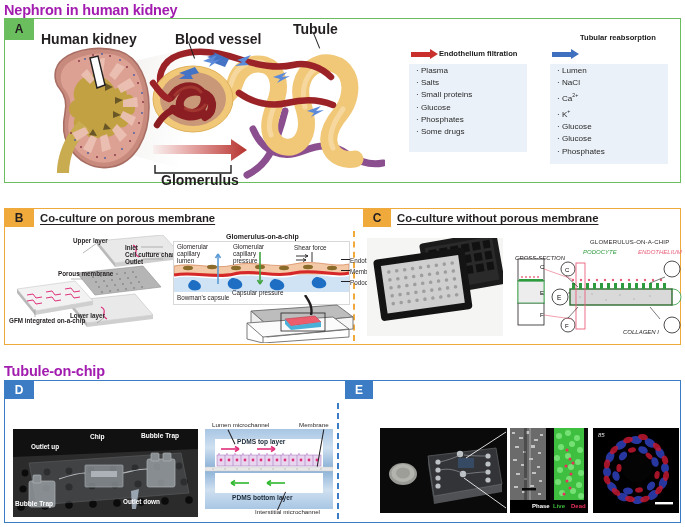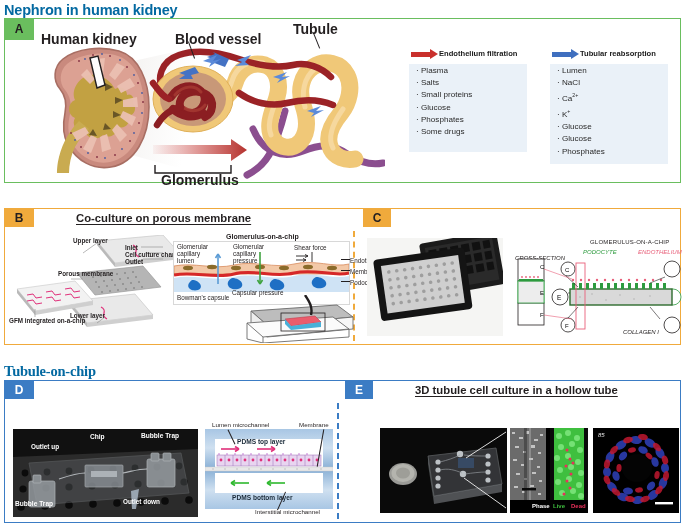--- a/index.html
+++ b/index.html
@@ -1,37 +1,37 @@
 <!DOCTYPE html>
 <html><head>
 <meta charset="utf-8">
 <style>
   html,body{margin:0;padding:0;background:#fff;}
   body{width:685px;height:527px;font-family:"Liberation Sans",sans-serif;color:#231f20;overflow:hidden;position:relative;}
   .figure{width:685px;height:527px;position:relative;}
 
   
-  .sec-title{font-size:14.5px;font-weight:bold;letter-spacing:-0.2px;color:#0369a1;line-height:1;}
+  .sec-title{font-size:14.5px;font-weight:bold;letter-spacing:-0.2px;color:#a21caf;line-height:1;}
   .sec-title.underline-green{border-bottom:2.5px solid #5BA84F;display:inline-block;padding-bottom:1px;}
 
   
   .sec-box{position:absolute;box-sizing:border-box;background:#fff;}
   .box-green{border:1.6px solid #6ABE5E;}
   .box-orange{border:1.6px solid #F0AA3C;}
   .box-blue{border:1.6px solid #3B7CC4;}
 
   
   .badge{position:absolute;display:flex;align-items:center;justify-content:center;
          font-weight:bold;font-size:12px;color:#231f20;line-height:1;}
   .badge-green{background:#6ABE5E;}
   .badge-orange{background:#F0AA3C;}
   .badge-blue{background:#3B7CC4;color:#fff;}
 
   .panel-head{position:absolute;font-size:11.3px;font-weight:bold;
-              text-decoration:underline;text-underline-offset:2px;color:#231f20;margin-left:36px;}
+              text-decoration:underline;text-underline-offset:2px;color:#231f20;}
 
   
   .abs{position:absolute;}
   .lbl{position:absolute;font-size:6.3px;color:#231f20;line-height:1.15;white-space:nowrap;}
   .lbl-b{font-weight:bold;}
   .ln{position:absolute;background:#231f20;}
 
   
   .a-lead{position:absolute;font-size:14px;font-weight:bold;color:#231f20;white-space:nowrap;}
   .legend-card{position:absolute;background:#EAF1F8;}
@@ -224,39 +224,40 @@
       <div>Plasma</div>
       <div>Salts</div>
       <div>Small proteins</div>
       <div>Glucose</div>
       <div>Phosphates</div>
       <div>Some drugs</div>
     </div>
 
     <div class="legend-card" style="left:545px;top:45px;width:118px;height:100px;"></div>
     <div class="arrow-blue" style="left:547px;top:33px;width:20px;"></div>
-    <div class="legend-title" style="left:575px;top:30px;">Tubular reabsorption</div>
+    <div class="legend-title" style="left:575px;top:14px;">Tubular reabsorption</div>
     <div class="legend-list" style="left:552px;top:46px;">
       <div>Lumen</div>
       <div>NaCl</div>
       <div>Ca<sup style="font-size:.65em">2+</sup></div>
       <div>K<sup style="font-size:.65em">+</sup></div>
       <div>Glucose</div>
       <div>Glucose</div>
       <div>Phosphates</div>
     </div>
   </div>
 
 
   <div class="sec-box box-orange" style="left:4px;top:208px;width:677px;height:137px;">
 
     <div class="badge badge-orange" style="left:-1px;top:-1px;width:30px;height:19px;">B</div>
     <div class="panel-head" style="left:35px;top:3px;">Co-culture on porous membrane</div>
 
     <div class="badge badge-orange" style="left:358px;top:-1px;width:28px;height:19px;">C</div>
+    <div class="panel-head" style="left:392px;top:3px;">Co-culture without porous membrane</div>
 
     <div class="dashdiv" style="left:348px;top:22px;height:110px;"></div>
 
     <div class="abs" style="left:8px;top:26px;width:180px;height:105px;">
       <svg width="180" height="105" viewBox="0 0 180 105">
 
         <g>
           <polygon points="84,6 150,0 168,20 102,28" fill="#E9E9E9" stroke="#c9c9c9" stroke-width="0.7"></polygon>
           <polygon points="84,6 102,28 102,32 84,10" fill="#b9b9b9"></polygon>
           <polygon points="102,28 168,20 168,24 102,32" fill="#cfcfcf"></polygon>
@@ -594,30 +595,29 @@
           <path d="M58 61 L68 50"></path>
             <path d="M62 62 L34 58" stroke="#E8607A"></path>
           <path d="M58 36 L60 36"></path>
           <path d="M155 20 L140 26"></path>
           <path d="M150 62 L140 50"></path>
         </g>
       </svg>
     </div>
   </div>
 
-  <div class="abs" style="left:4px;top:362px;font-family:Liberation Serif, serif;">
+  <div class="abs" style="left:4px;top:362px;">
     <span class="sec-title">Tubule-on-chip</span>
   </div>
 
   <div class="sec-box box-blue" style="left:4px;top:380px;width:677px;height:143px;">
 
     <div class="badge badge-blue" style="left:-1px;top:-1px;width:30px;height:19px;">D</div>
 
     <div class="badge badge-blue" style="left:340px;top:-1px;width:28px;height:19px;">E</div>
-    <div class="panel-head" style="left:374px;top:3px;">3D tubule cell culture in a hollow tube</div>
 
     <div class="dashdiv-blue" style="left:332px;top:22px;height:116px;"></div>
 
     <div class="photo" style="left:8px;top:48px;width:185px;height:88px;">
       <svg width="185" height="88" viewBox="0 0 185 88">
         <rect width="185" height="88" fill="#111"></rect>
 
         <polygon points="0,28 185,20 185,88 0,88" fill="#2b2b2b"></polygon>
         <g fill="#0b0b0b">
           <circle cx="12" cy="44" r="3.4"></circle>

